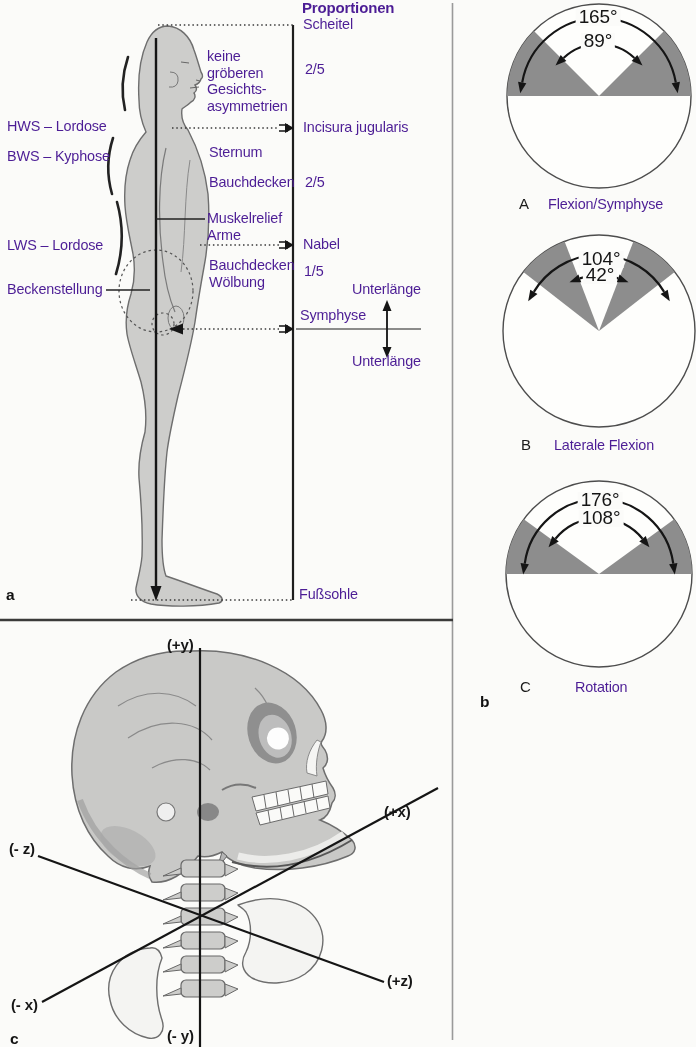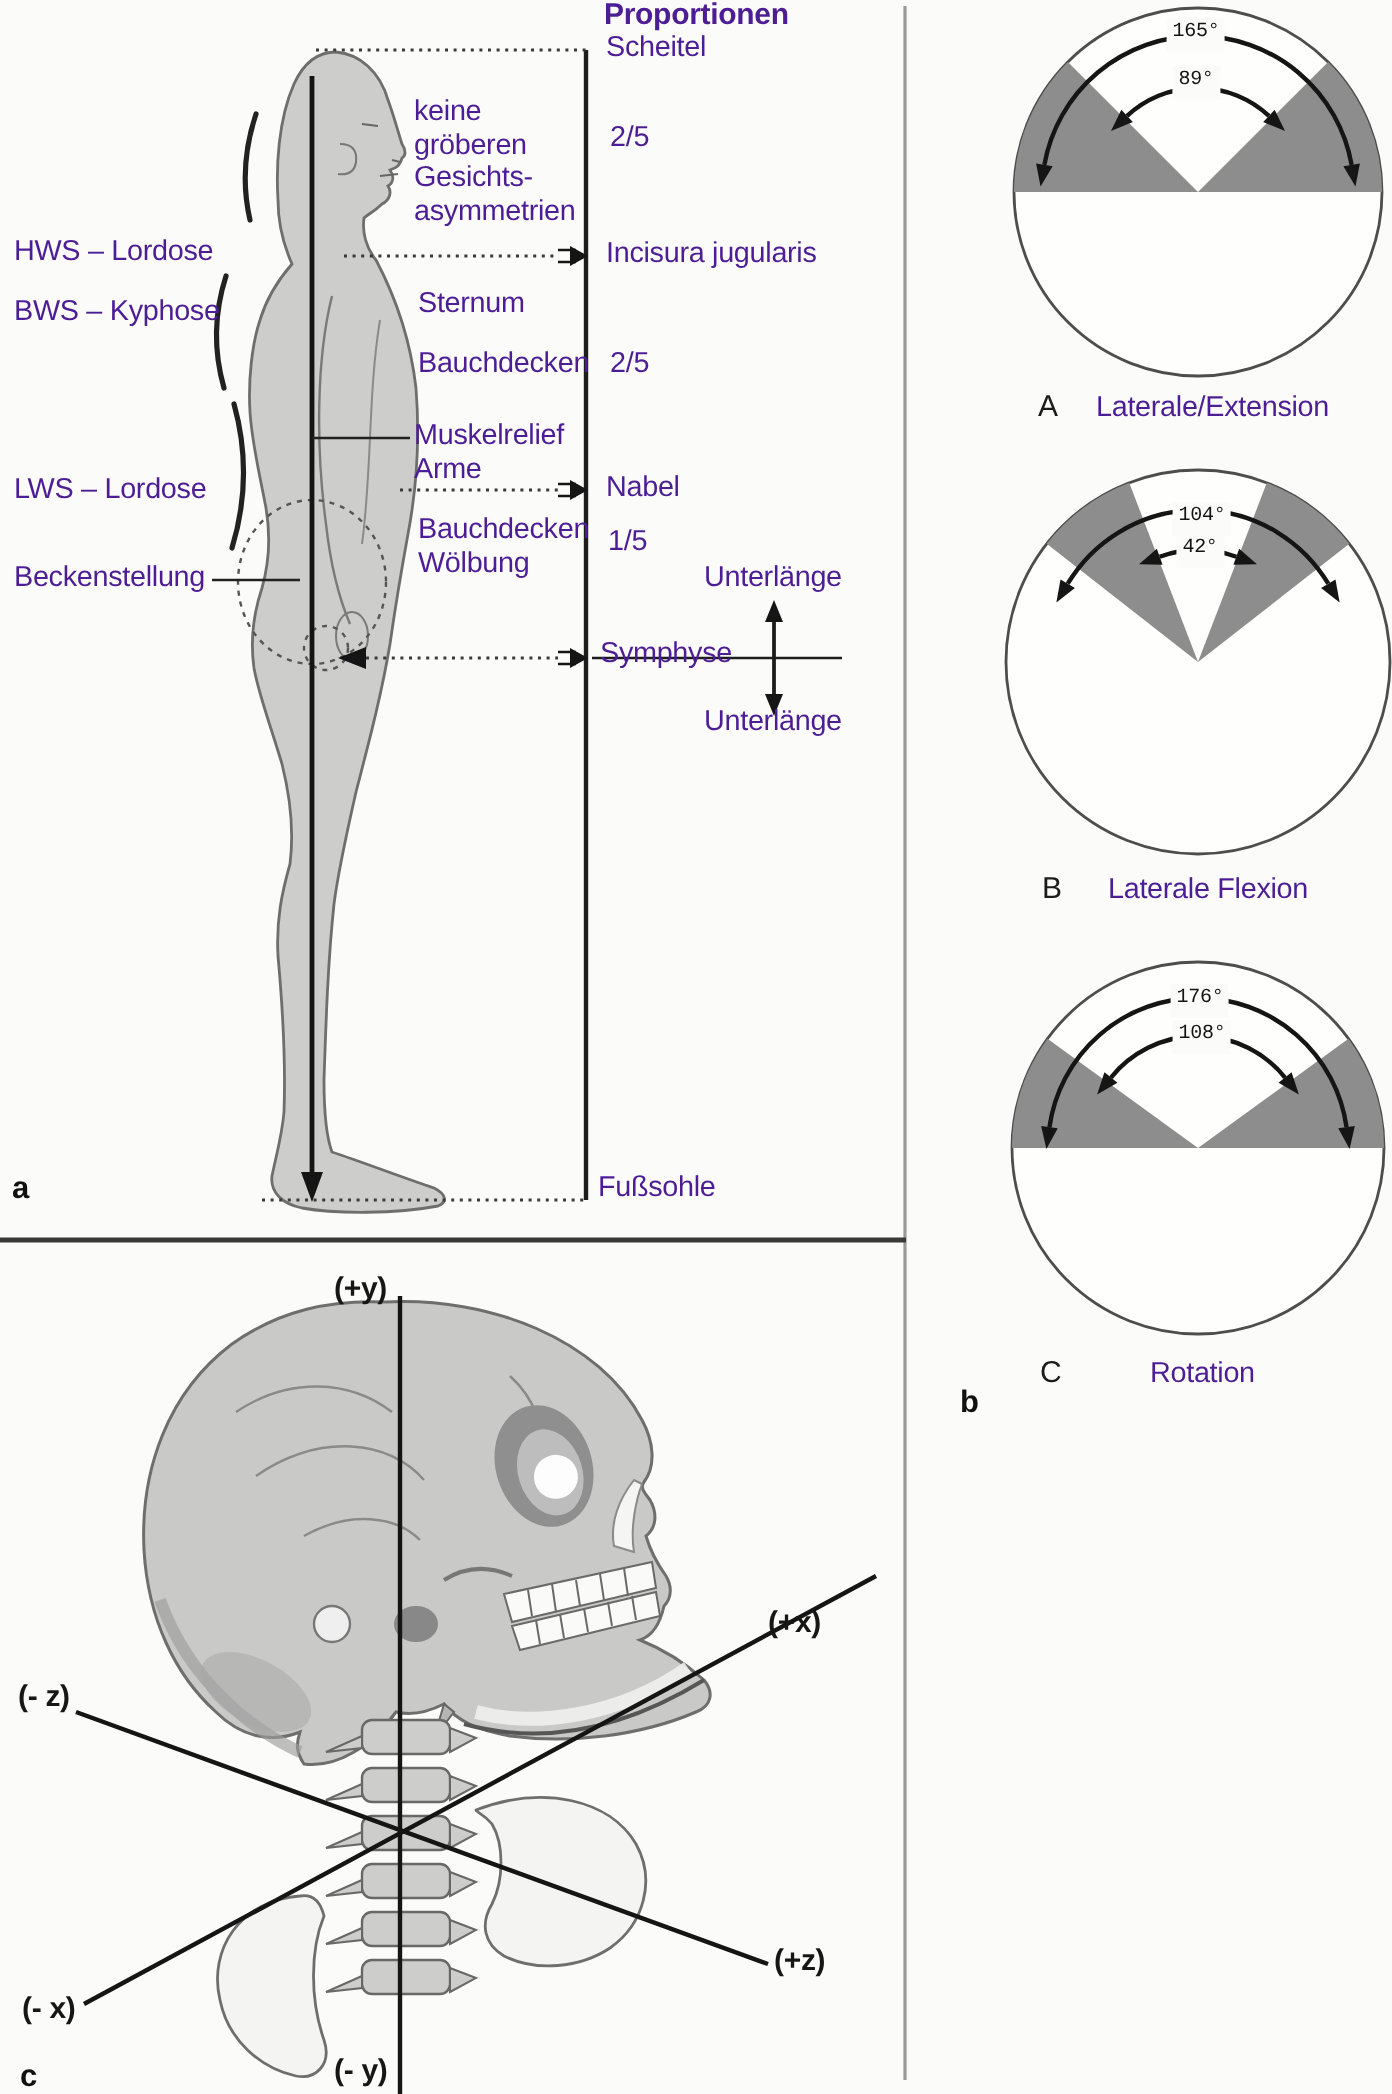--- a/index.html
+++ b/index.html
@@ -4,22 +4,22 @@
 <style>
   html,body{margin:0;padding:0;background:#e8e8e8;}
   .page{position:relative;width:696px;height:1047px;background:#fbfbf9;overflow:hidden;
         font-family:"Liberation Sans",sans-serif;}
   svg.draw{position:absolute;left:0;top:0;z-index:1;}
   .lbl{position:absolute;z-index:2;font-size:14.4px;line-height:16.6px;color:#4c1d95;
        white-space:pre;letter-spacing:-0.15px;}
   .hdr{font-weight:bold;font-size:15px;}
   .panel-letter{font-weight:bold;font-size:15.5px;color:#111;}
   .axis{font-weight:bold;font-size:15px;color:#161616;}
-  .angle{font-size:10px;background:#fbfbf9;padding:0 3px;transform:translateX(-50%);
-         color:#141414;z-index:3;font-family:Liberation Mono, monospace;}
+  .angle{font-size:19px;background:#fbfbf9;padding:0 3px;transform:translateX(-50%);
+         color:#141414;z-index:3;}
   .romletter{font-size:15px;color:#1b1b1b;}
 </style>
 </head>
 <body>
 
 <div class="page">
 
   <svg class="draw" id="draw" width="696" height="1047" viewBox="0 0 696 1047">
 
     <line x1="452.5" y1="3" x2="452.5" y2="1040" stroke="#9a9a9a" stroke-width="1.6"></line>
@@ -231,29 +231,29 @@
 Wölbung</div>
 
   <div class="lbl hdr" style="left:302px;top:0px">Proportionen</div>
   <div class="lbl" style="left:303px;top:16px">Scheitel</div>
   <div class="lbl" style="left:305px;top:61px">2/5</div>
   <div class="lbl" style="left:303px;top:119px">Incisura jugularis</div>
   <div class="lbl" style="left:305px;top:174px">2/5</div>
   <div class="lbl" style="left:303px;top:236px">Nabel</div>
   <div class="lbl" style="left:304px;top:263px">1/5</div>
   <div class="lbl" style="left:352px;top:281px">Unterlänge</div>
-  <div class="lbl" style="left:300px;top:319px">Symphyse</div>
+  <div class="lbl" style="left:300px;top:307px">Symphyse</div>
   <div class="lbl" style="left:352px;top:353px">Unterlänge</div>
   <div class="lbl" style="left:299px;top:586px">Fußsohle</div>
   <div class="lbl panel-letter" style="left:6px;top:587px">a</div>
 
   <div class="lbl angle" style="left:598px;top:9px">165°</div>
   <div class="lbl angle" style="left:598px;top:33px">89°</div>
   <div class="lbl romletter" style="left:519px;top:196px">A</div>
-  <div class="lbl" style="left:548px;top:196px">Laterale/Extension</div>
+  <div class="lbl" style="left:548px;top:196px">Flexion/Symphyse</div>
 
   <div class="lbl angle" style="left:601px;top:251px">104°</div>
   <div class="lbl angle" style="left:600px;top:267px">42°</div>
   <div class="lbl romletter" style="left:521px;top:437px">B</div>
   <div class="lbl" style="left:554px;top:437px">Laterale Flexion</div>
 
   <div class="lbl angle" style="left:600px;top:492px">176°</div>
   <div class="lbl angle" style="left:601px;top:510px">108°</div>
   <div class="lbl romletter" style="left:520px;top:679px">C</div>
   <div class="lbl" style="left:575px;top:679px">Rotation</div>

